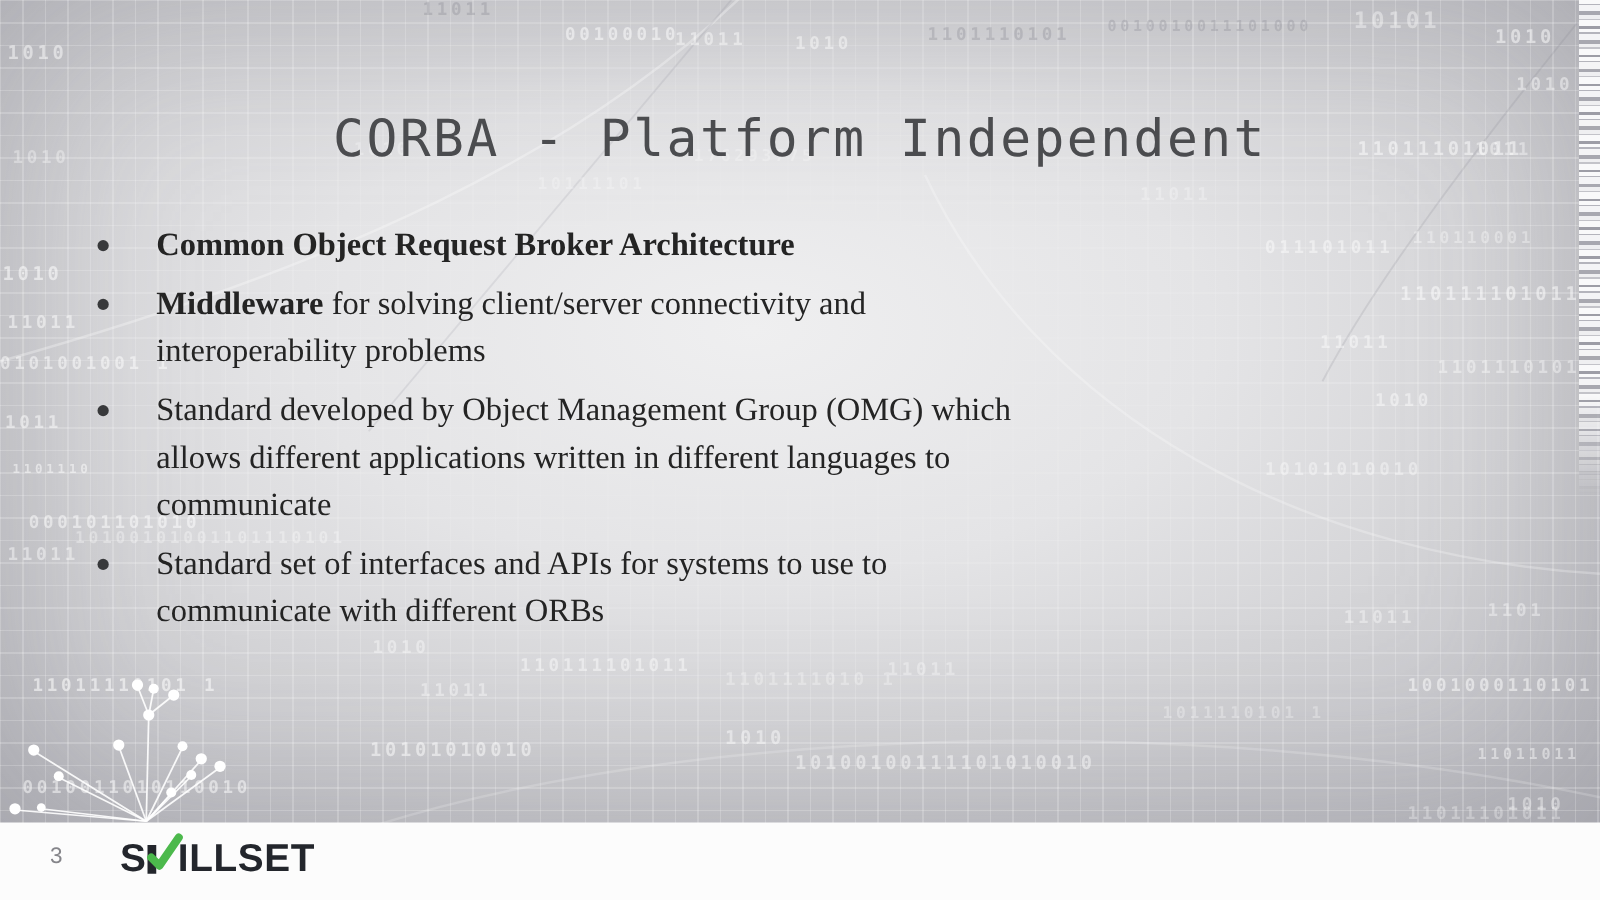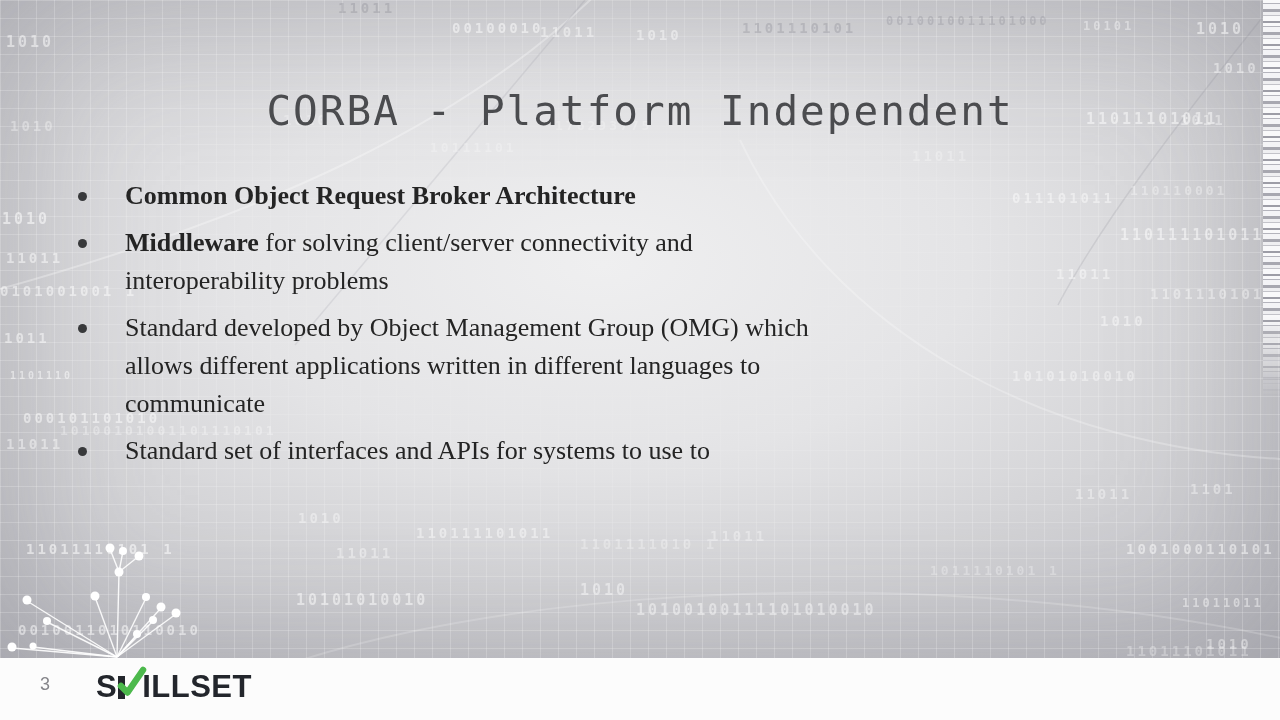--- a/index.html
+++ b/index.html
@@ -97,21 +97,21 @@
       <path d="M 1262 18 C 1180 120 1100 225 1058 305" fill="none" stroke="rgba(125,125,138,0.18)" stroke-width="1.5"></path>
     </svg>
 
     <div class="binary-layer" id="binary-layer">
         <span style="left: 338px; top: 0px; font-size: 14px; color: rgba(128, 128, 140, 0.3);">11011</span>
         <span style="left: 452px; top: 20px; font-size: 14px; color: rgba(255, 255, 255, 0.5);">00100010</span>
         <span style="left: 540px; top: 24px; font-size: 14px; color: rgba(255, 255, 255, 0.45);">11011</span>
         <span style="left: 636px; top: 27px; font-size: 14px; color: rgba(255, 255, 255, 0.45);">1010</span>
         <span style="left: 742px; top: 20px; font-size: 14px; color: rgba(128, 128, 140, 0.3);">1101110101</span>
         <span style="left: 886px; top: 14px; font-size: 12px; color: rgba(128, 128, 140, 0.28);">0010010011101000</span>
-        <span style="left: 1083px; top: 6px; font-size: 12px; color: rgba(255, 255, 255, 0.4); margin-top: 13px;">10101</span>
+        <span style="left: 1083px; top: 6px; font-size: 18px; color: rgba(255, 255, 255, 0.4);">10101</span>
         <span style="left: 1196px; top: 20px; font-size: 15px; color: rgba(255, 255, 255, 0.5);">1010</span>
         <span style="left: 6px; top: 33px; font-size: 15px; color: rgba(255, 255, 255, 0.5);">1010</span>
         <span style="left: 10px; top: 118px; font-size: 14px; color: rgba(255, 255, 255, 0.35);">1010</span>
         <span style="left: 283px; top: 112px; font-size: 14px; color: rgba(255, 255, 255, 0.28);">1010</span>
         <span style="left: 555px; top: 118px; font-size: 13px; color: rgba(255, 255, 255, 0.25);">176293775</span>
         <span style="left: 430px; top: 140px; font-size: 13px; color: rgba(255, 255, 255, 0.25);">10111101</span>
         <span style="left: 912px; top: 148px; font-size: 14px; color: rgba(255, 255, 255, 0.28);">11011</span>
         <span style="left: 2px; top: 210px; font-size: 15px; color: rgba(255, 255, 255, 0.55);">1010</span>
         <span style="left: 6px; top: 250px; font-size: 14px; color: rgba(255, 255, 255, 0.5);">11011</span>
         <span style="left: 0px; top: 283px; font-size: 14px; color: rgba(255, 255, 255, 0.5);">0101001001 1</span>
@@ -216,20 +216,21 @@
           <div class="bline"><span>allows different applications written in different languages to</span></div>
           <div class="bline"><span>communicate</span></div>
         </div>
       </li>
       <li class="bullet-item">
         <span class="dot">
           <i></i>
         </span>
         <div>
           <div class="bline"><span>Standard set of interfaces and APIs for systems to use to</span></div>
+          <div class="bline"><span>communicate with different ORBs</span></div>
         </div>
       </li>
     </ul>
 
   <div class="footer">
     <span class="pagenum" style="color: rgb(133, 133, 138);">3</span>
     <div class="logo" style="color: rgb(35, 38, 44);">
       <span>S</span>
       <span class="logo-k">
         <span class="stem" style="background: rgb(35, 38, 44);"></span>

